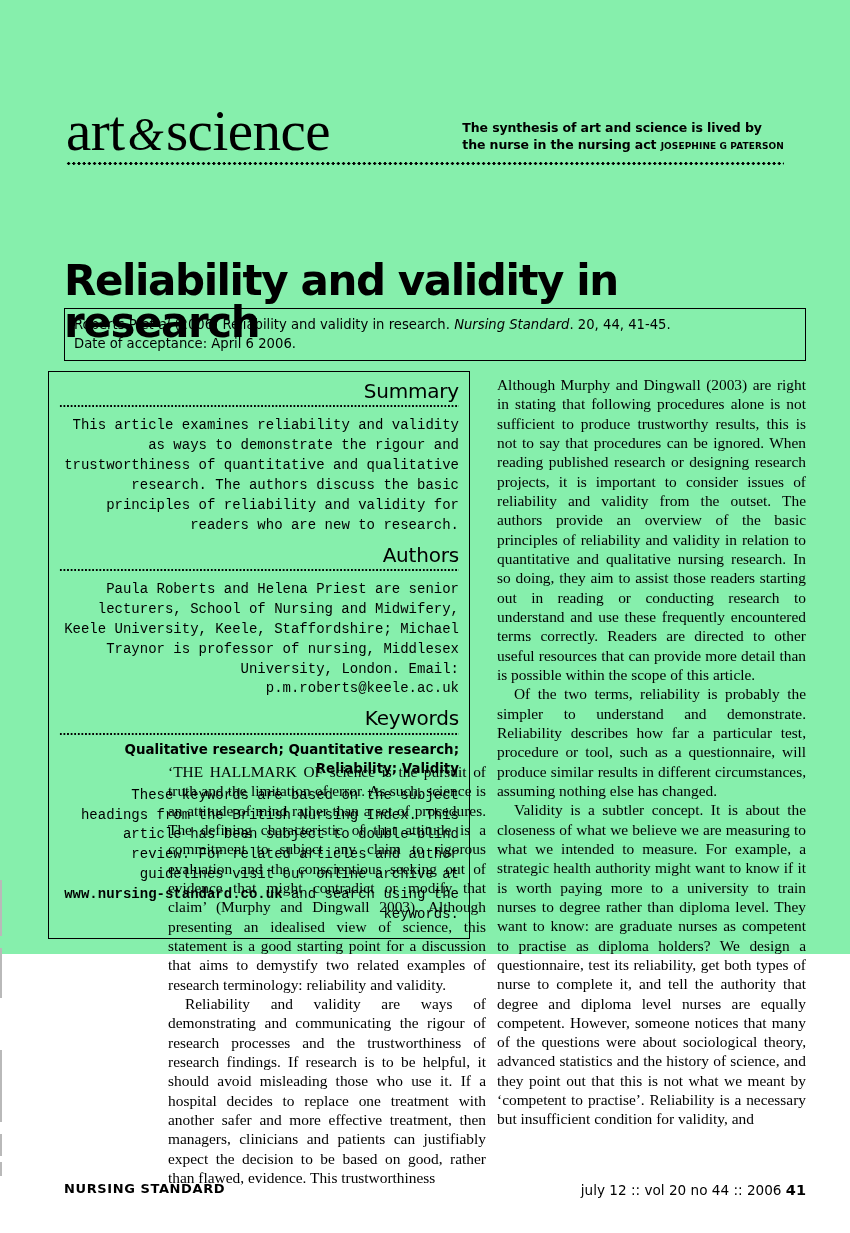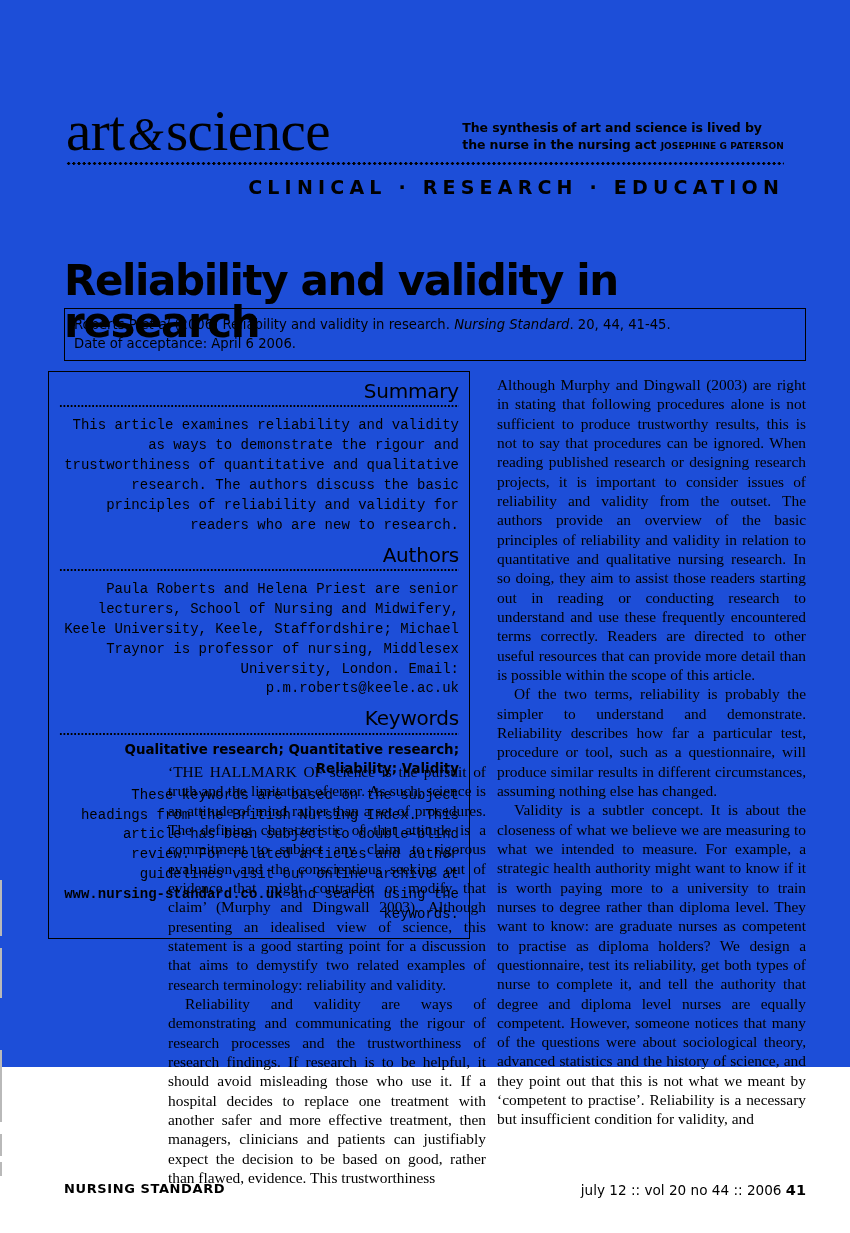--- a/index.html
+++ b/index.html
@@ -13,22 +13,22 @@
     position: relative;
     font-family: "Liberation Serif", serif;
     color: #000000;
     overflow: hidden;
   }
 
   .page {
     position: absolute;
     left: 0; top: 0;
     width: 850px;
-    height: 1067px;
-    background: #1d4ed8;
+    height: 954px;
+    background: #86efac;
   }
 
   
   .scan-mark {
     position: absolute;
     left: 0;
     width: 2px;
     background: #b9b9b9;
   }
 
@@ -223,21 +223,20 @@
 
   <div class="masthead">
     <div class="masthead-row">
       <div class="logo"><span>art</span><span class="amp">&amp;</span><span>science</span></div>
       <div class="tagline">
         <div>The synthesis of art and science is lived by</div>
         <div><span>the nurse in the nursing act</span> <span class="attrib">JOSEPHINE G PATERSON</span></div>
       </div>
     </div>
     <div class="dotrule"></div>
-    <div class="strapline">CLINICAL · RESEARCH · EDUCATION</div>
   </div>
 
   <h1 class="article-title">Reliability and validity in research</h1>
 
   <div class="citation-box">
     <div><b>Roberts P</b> <b><i>et al</i></b> <span>(2006) Reliability and validity in research.</span> <i>Nursing Standard</i><span>. 20, 44, 41-45.</span></div>
     <div>Date of acceptance: April 6 2006.</div>
   </div>
 
   <div class="summary-box">

